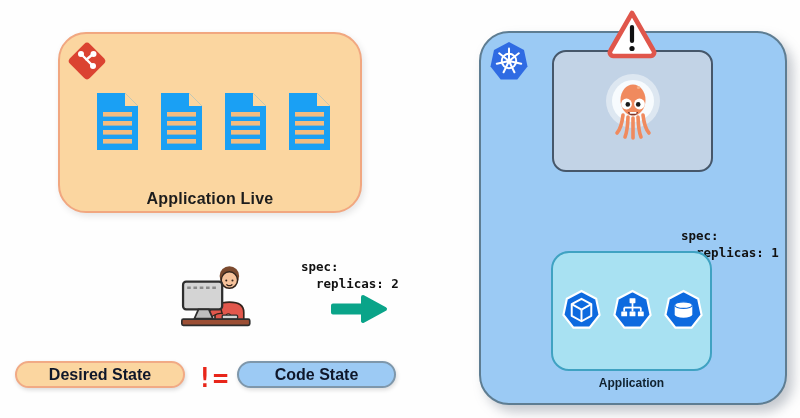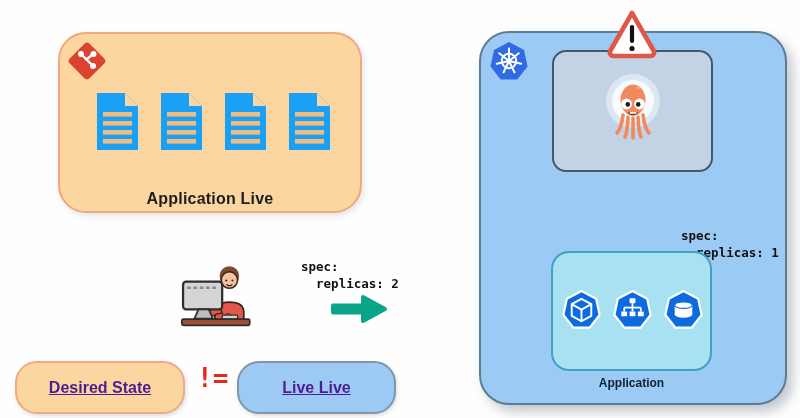--- a/index.html
+++ b/index.html
@@ -30,25 +30,24 @@
     font-family:"DejaVu Sans Mono","Liberation Mono",monospace;
     font-size:12.5px;line-height:17px;font-weight:bold;color:#111;
     white-space:pre;
   }
   .spec-desired{left:301px;top:245px;}
   .spec-live{left:681px;top:214px;}
   .arrow-icon{left:329px;top:291px;width:60px;height:36px;}
 
   
   .pill{
-    top:361px;height:53px;border-radius:22px;box-sizing:border-box;
+    top:361px;height:27px;border-radius:22px;box-sizing:border-box;
     display:flex;align-items:center;justify-content:center;
-    font-size:16px;font-weight:700;color:#4c1d95;
+    font-size:16px;font-weight:700;color:#0f172a;
     box-shadow:1px 2px 4px rgba(0,0,0,.14);
-    text-decoration:underline;
   }
   .pill-desired{left:15px;width:170px;background:#FBD6A0;border:2px solid #F1AA85;}
   .pill-live{left:237px;width:159px;background:#9CCAF4;border:2px solid #7E97AB;}
   .not-equal{
     left:197px;top:363px;width:36px;
     font-size:26px;font-weight:800;color:#E8261A;
     font-family:"DejaVu Sans Mono","Liberation Mono",monospace;
   }
 
   
@@ -163,21 +162,21 @@
 
   <svg class="abs arrow-icon" viewBox="0 0 60 36">
     <path d="M4,14.5 h30 v-8.5 L56,18 L34,30 v-8.5 H4 z" fill="#0AA489" stroke="#0AA489" stroke-width="4" stroke-linejoin="round"></path>
   </svg>
 
   <div class="abs pill pill-desired">
     <span>Desired State</span>
   </div>
   <div class="abs not-equal">!=</div>
   <div class="abs pill pill-live">
-    <span>Live Live</span>
+    <span>Code State</span>
   </div>
 
   <div class="abs cluster-box"></div>
 
   <svg class="abs k8s-icon" viewBox="0 0 46 44">
     <polygon points="23,2 38,10 41.5,26.5 31.3,39.5 14.7,39.5 4.5,26.5 8,10" fill="#2F6BE3"></polygon>
     <g stroke="#fff" stroke-width="2" stroke-linecap="round" fill="none">
       <circle cx="23" cy="21" r="7.2"></circle>
       <line x1="23" y1="21" x2="23" y2="8.5"></line>
       <line x1="23" y1="21" x2="32.8" y2="13.3"></line>

